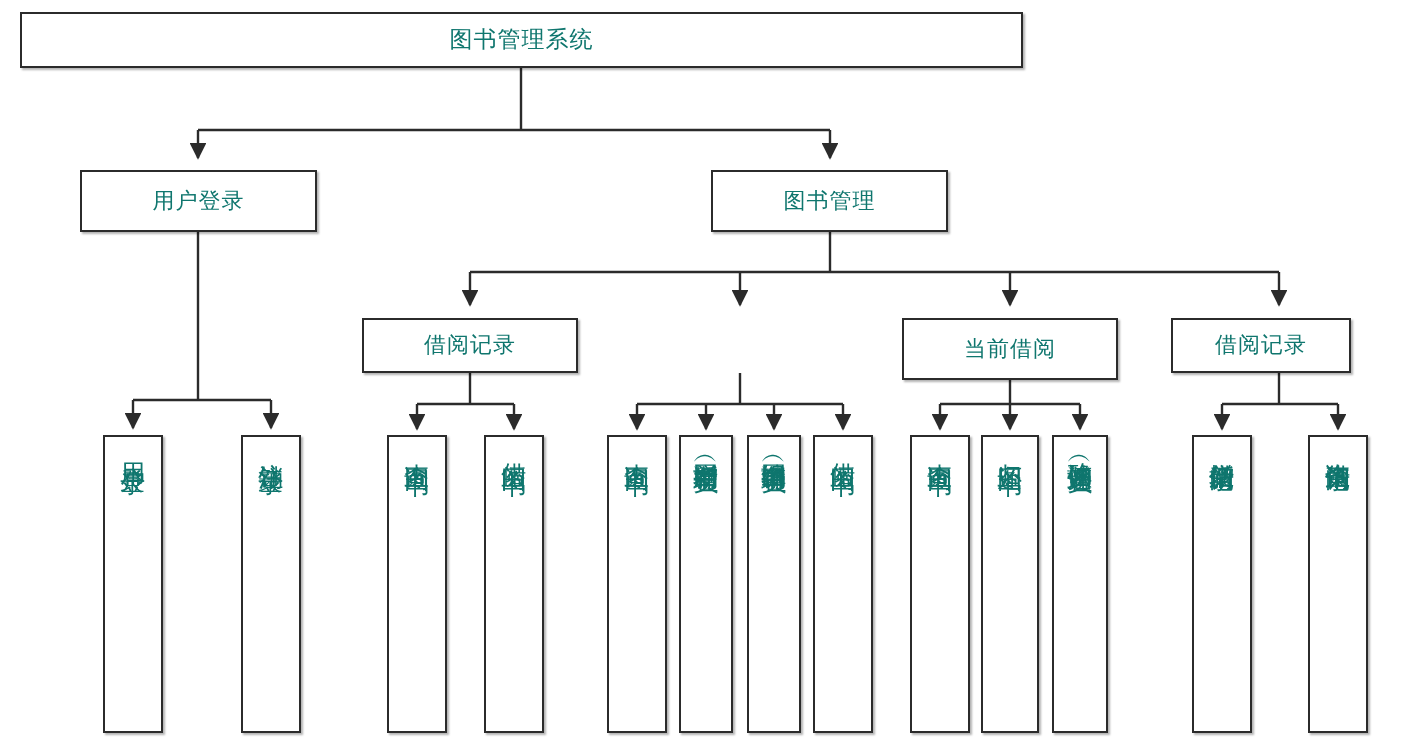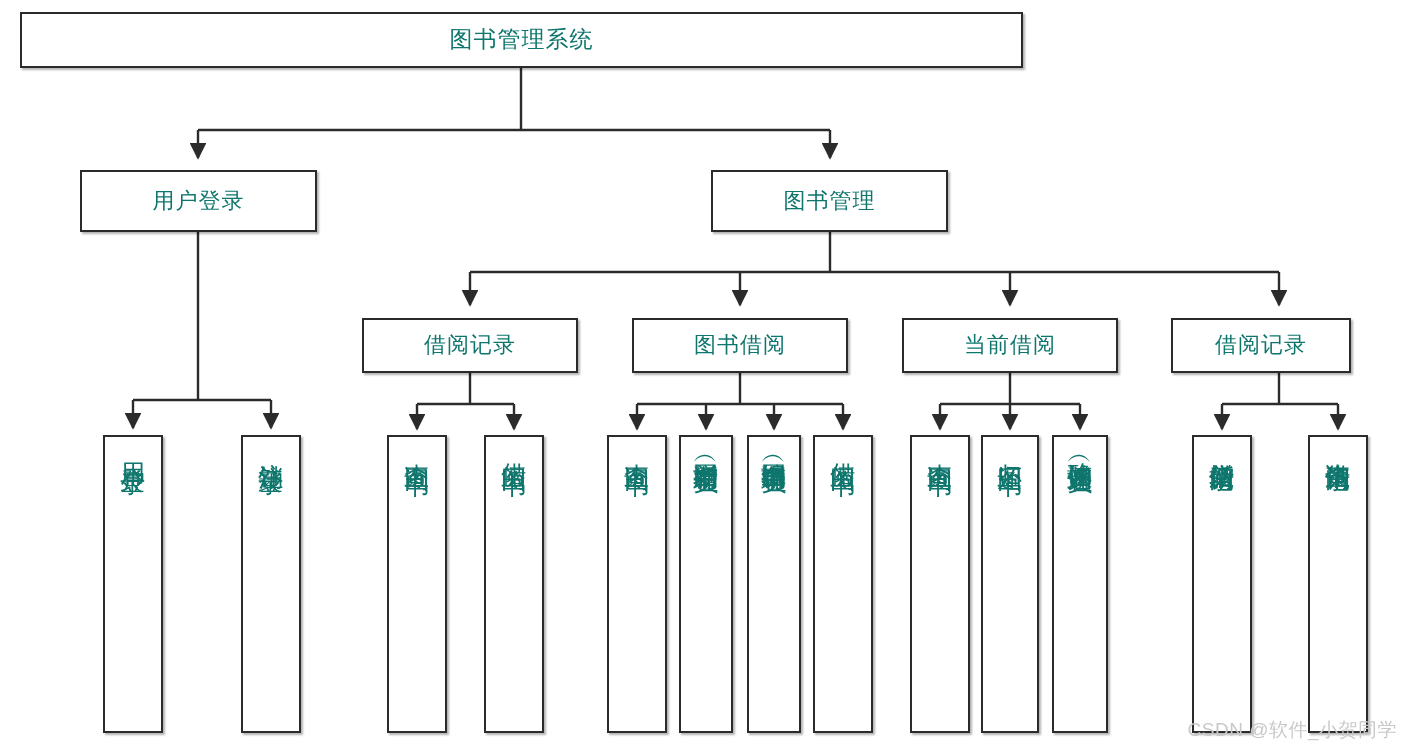--- a/index.html
+++ b/index.html
@@ -123,24 +123,21 @@
   <div class="node h" style="left:80px;top:170px;width:237px;height:62px;">
     <span class="label">用户登录</span>
   </div>
   <div class="node h" style="left:711px;top:170px;width:237px;height:62px;">
     <span class="label">图书管理</span>
   </div>
 
   <div class="node h" style="left:362px;top:318px;width:216px;height:55px;">
     <span class="label">借阅记录</span>
   </div>
-  <div class="node h" style="left:632px;top:318px;width:216px;height:55px;">
-    <span class="label">图书借阅</span>
-  </div>
-  <div class="node h" style="left:902px;top:318px;width:216px;height:55px;">
+  <div class="node h" style="left:902px;top:318px;width:216px;height:62px;">
     <span class="label">当前借阅</span>
   </div>
   <div class="node h" style="left:1171px;top:318px;width:180px;height:55px;">
     <span class="label">借阅记录</span>
   </div>
 
   <div class="node v" style="left:103px;top:435px;width:60px;height:298px;">
     <span class="label">用户登录</span>
   </div>
   <div class="node v" style="left:241px;top:435px;width:60px;height:298px;">
@@ -177,14 +174,13 @@
     <span class="label">确认归还（管理员）</span>
   </div>
 
   <div class="node v tall" style="left:1192px;top:435px;width:60px;height:298px;">
     <span class="label">新增借阅记录</span>
   </div>
   <div class="node v tall" style="left:1308px;top:435px;width:60px;height:298px;">
     <span class="label">查询借阅记录</span>
   </div>
 
-  <div class="watermark">CSDN @软件_小贺同学</div>
 </div>
 
 </body></html>

